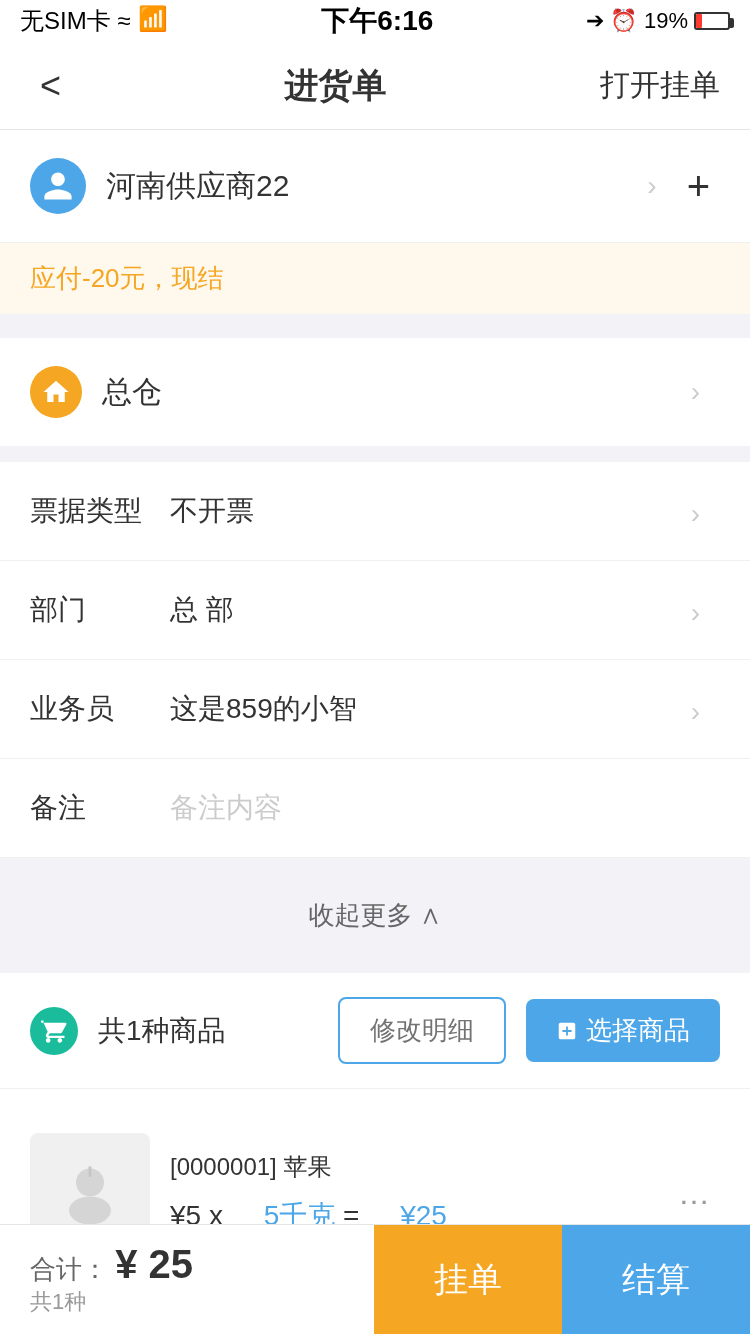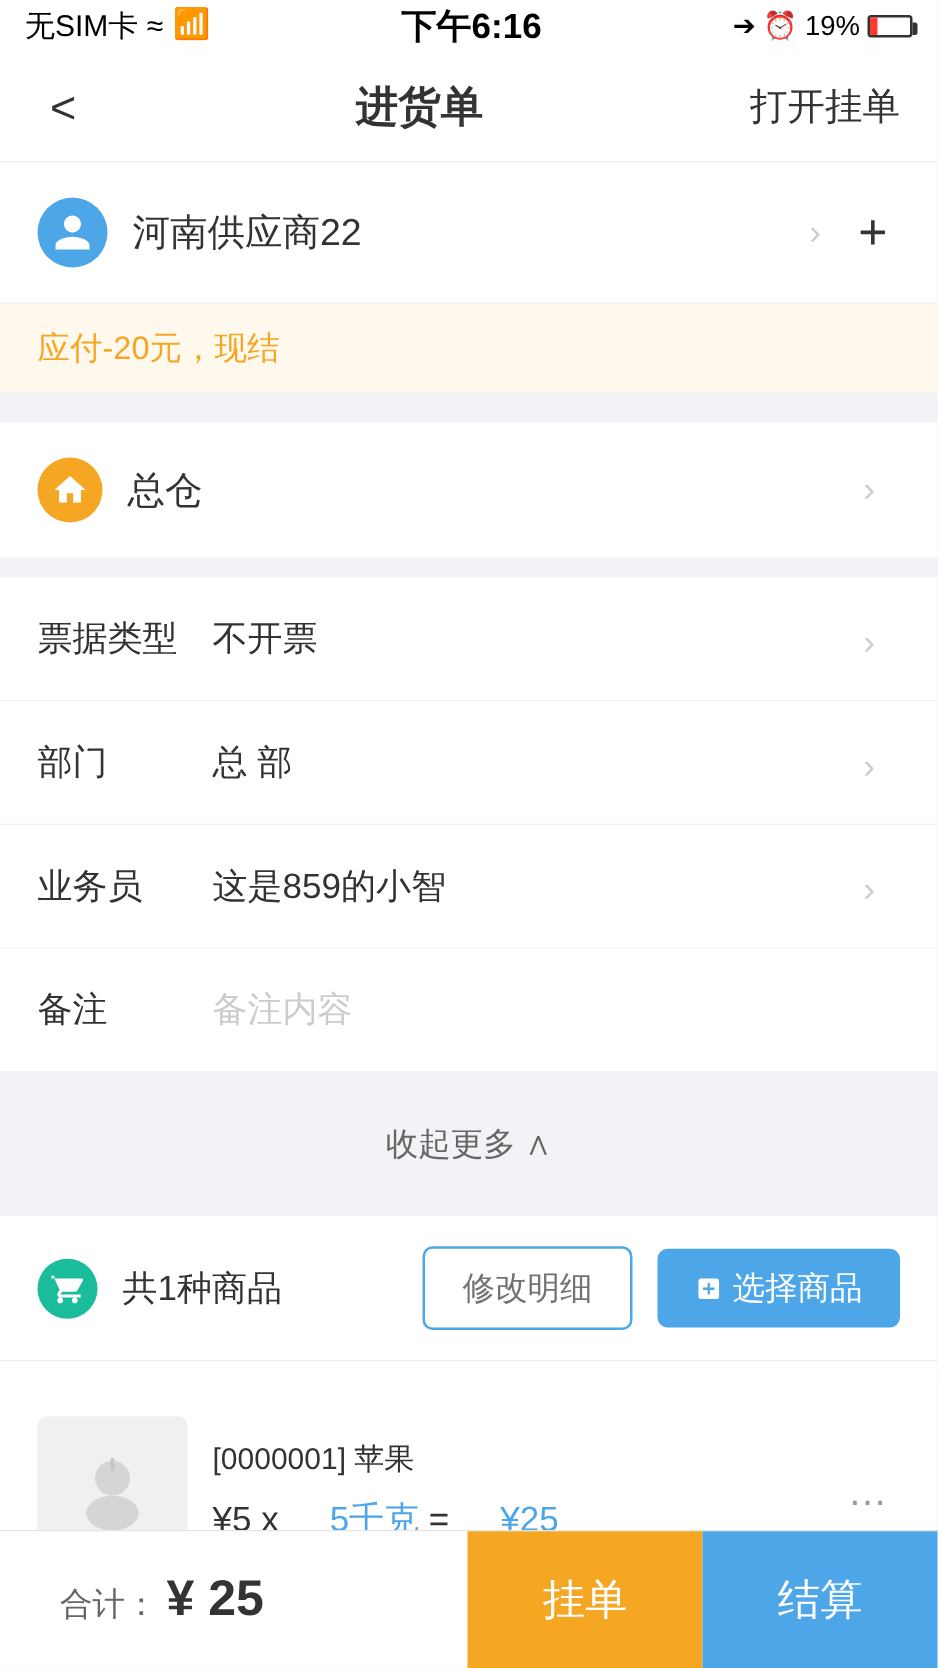--- a/index.html
+++ b/index.html
@@ -293,21 +293,21 @@
       left: 0;
       width: 750px;
       height: 110px;
       display: flex;
       align-items: center;
       background: #fff;
       border-top: 1px solid #e5e5e5;
     }
     .footer-total {
       flex: 1;
-      padding: 0 48px;
+      padding: 0 30px;
     }
     .footer-total-row {
       font-size: 26px;
       color: #666;
     }
     .footer-amount {
       font-size: 40px;
       font-weight: 600;
       color: #333;
     }
@@ -465,16 +465,17 @@
   </div>
 
 </div>
 
 <div class="footer">
   <div class="footer-total">
     <div class="footer-total-row">
       <span>合计：</span>
       <span class="footer-amount">¥ 25</span>
     </div>
+    <div class="footer-count">共1种</div>
   </div>
   <div class="footer-btn-hang">挂单</div>
   <div class="footer-btn-checkout">结算</div>
 </div>
 
 </body></html>

